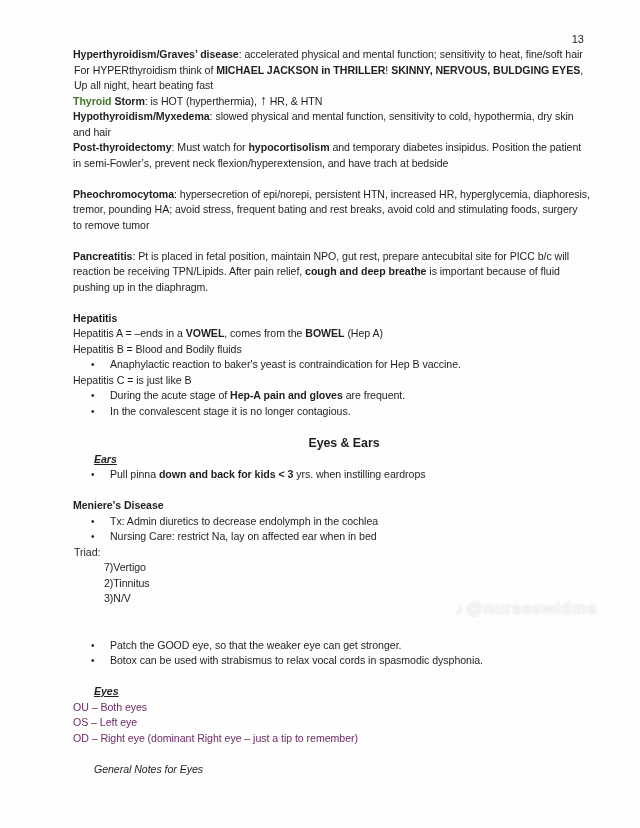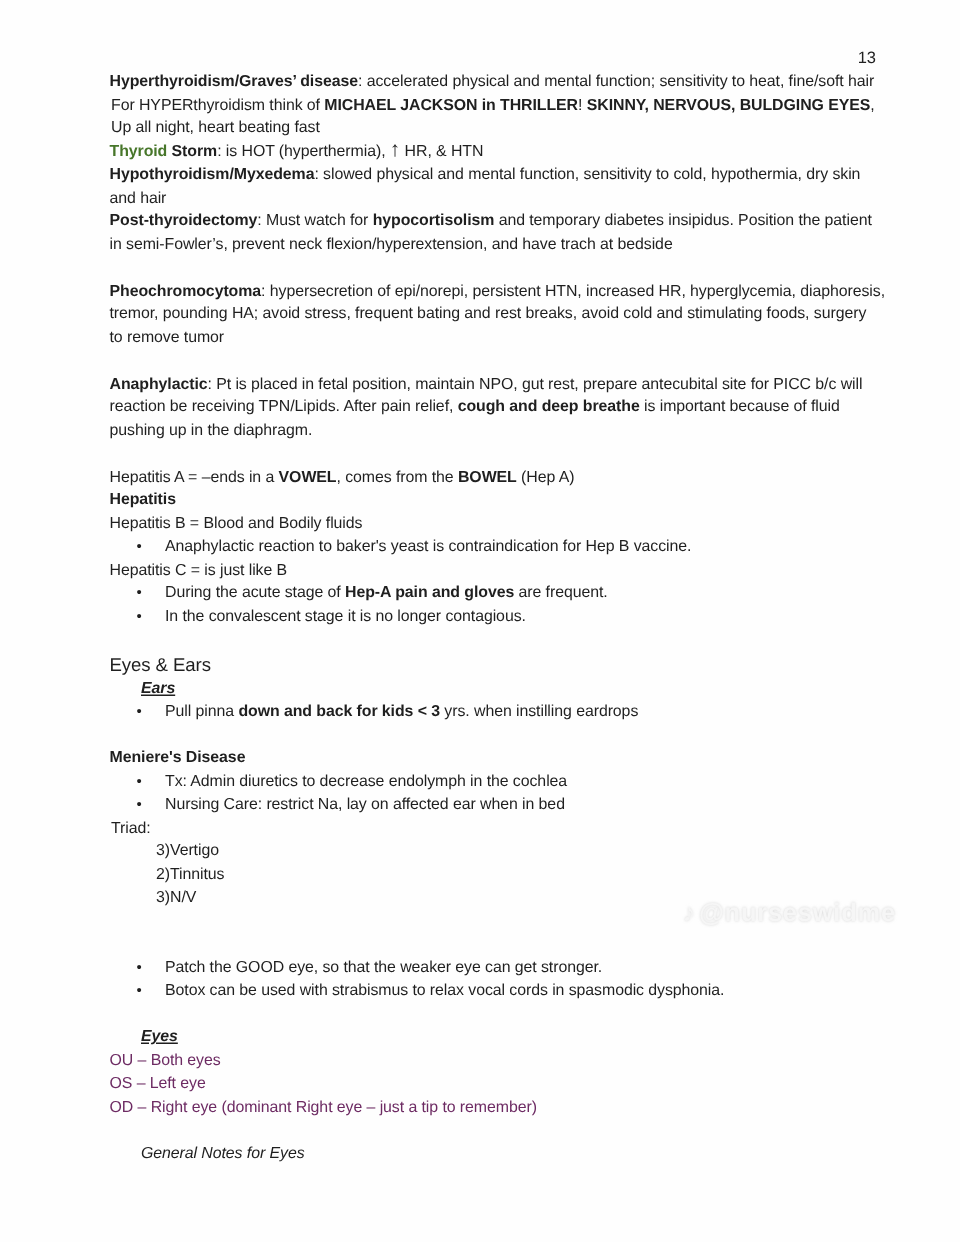--- a/index.html
+++ b/index.html
@@ -38,21 +38,22 @@
   .i2 { padding-left: 67px; }
   .spacer { height: 15.5px; }
   .bullet { display: flex; }
   .bullet .bm {
     flex: 0 0 19px;
     margin-left: 18px;
     font-size: 10px;
   }
   .bullet .bt { flex: 1; }
   .center {
-    font-weight: 400;
+    text-align: center;
+    font-weight: 700;
     font-size: 12.4px;
     line-height: 17px;
   }
   .seg-b { font-weight: 700; }
   .seg-i { font-style: italic; margin-left: 21px; }
   .seg-u { text-decoration: underline; }
   .seg-arrow {
     font-size: 14px;
     line-height: 10px;
   }
@@ -81,26 +82,26 @@
       <div class="ln"><span class="seg-b" style="color: rgb(71, 118, 42);">Thyroid</span><span class="seg-b"> Storm</span><span>: is HOT (hyperthermia), </span><span class="seg-arrow">↑</span><span> HR, &amp; HTN</span></div>
       <div class="ln"><span class="seg-b">Hypothyroidism/Myxedema</span><span>: slowed physical and mental function, sensitivity to cold, hypothermia, dry skin</span></div>
       <div class="ln"><span>and hair</span></div>
       <div class="ln"><span class="seg-b">Post-thyroidectomy</span><span>: Must watch for </span><span class="seg-b">hypocortisolism</span><span> and temporary diabetes insipidus. Position the patient</span></div>
       <div class="ln"><span>in semi-Fowler’s, prevent neck flexion/hyperextension, and have trach at bedside</span></div>
       <div class="spacer"></div>
       <div class="ln"><span class="seg-b">Pheochromocytoma</span><span>: hypersecretion of epi/norepi, persistent HTN, increased HR, hyperglycemia, diaphoresis,</span></div>
       <div class="ln"><span>tremor, pounding HA; avoid stress, frequent bating and rest breaks, avoid cold and stimulating foods, surgery</span></div>
       <div class="ln"><span>to remove tumor</span></div>
       <div class="spacer"></div>
-      <div class="ln"><span class="seg-b">Anaphylactic</span><span>: Pt is placed in fetal position, maintain NPO, gut rest, prepare antecubital site for PICC b/c will</span></div>
+      <div class="ln"><span class="seg-b">Pancreatitis</span><span>: Pt is placed in fetal position, maintain NPO, gut rest, prepare antecubital site for PICC b/c will</span></div>
       <div class="ln"><span>reaction be receiving TPN/Lipids. After pain relief, </span><span class="seg-b">cough and deep breathe</span><span> is important because of fluid</span></div>
       <div class="ln"><span>pushing up in the diaphragm.</span></div>
       <div class="spacer"></div>
+      <div class="ln"><span class="seg-b">Hepatitis</span></div>
       <div class="ln"><span>Hepatitis A = –ends in a </span><span class="seg-b">VOWEL</span><span>, comes from the </span><span class="seg-b">BOWEL</span><span> (Hep A)</span></div>
-      <div class="ln"><span class="seg-b">Hepatitis</span></div>
       <div class="ln"><span>Hepatitis B = Blood and Bodily fluids</span></div>
       <div class="ln bullet">
         <span class="bm">•</span>
         <span class="bt"><span>Anaphylactic reaction to baker's yeast is contraindication for Hep B vaccine.</span></span>
       </div>
       <div class="ln"><span>Hepatitis C = is just like B</span></div>
       <div class="ln bullet">
         <span class="bm">•</span>
         <span class="bt"><span>During the acute stage of </span><span class="seg-b">Hep-A pain and gloves</span><span> are frequent.</span></span>
       </div>
@@ -119,21 +120,21 @@
       <div class="ln"><span class="seg-b">Meniere's Disease</span></div>
       <div class="ln bullet">
         <span class="bm">•</span>
         <span class="bt"><span>Tx: Admin diuretics to decrease endolymph in the cochlea</span></span>
       </div>
       <div class="ln bullet">
         <span class="bm">•</span>
         <span class="bt"><span>Nursing Care: restrict Na, lay on affected ear when in bed</span></span>
       </div>
       <div class="ln i1"><span>Triad:</span></div>
-      <div class="ln i2"><span>3)Vertigo</span></div>
+      <div class="ln i2"><span>7)Vertigo</span></div>
       <div class="ln i2"><span>2)Tinnitus</span></div>
       <div class="ln i2"><span>3)N/V</span></div>
       <div class="spacer"></div>
       <div class="spacer"></div>
       <div class="ln bullet">
         <span class="bm">•</span>
         <span class="bt"><span>Patch the GOOD eye, so that the weaker eye can get stronger.</span></span>
       </div>
       <div class="ln bullet">
         <span class="bm">•</span>

